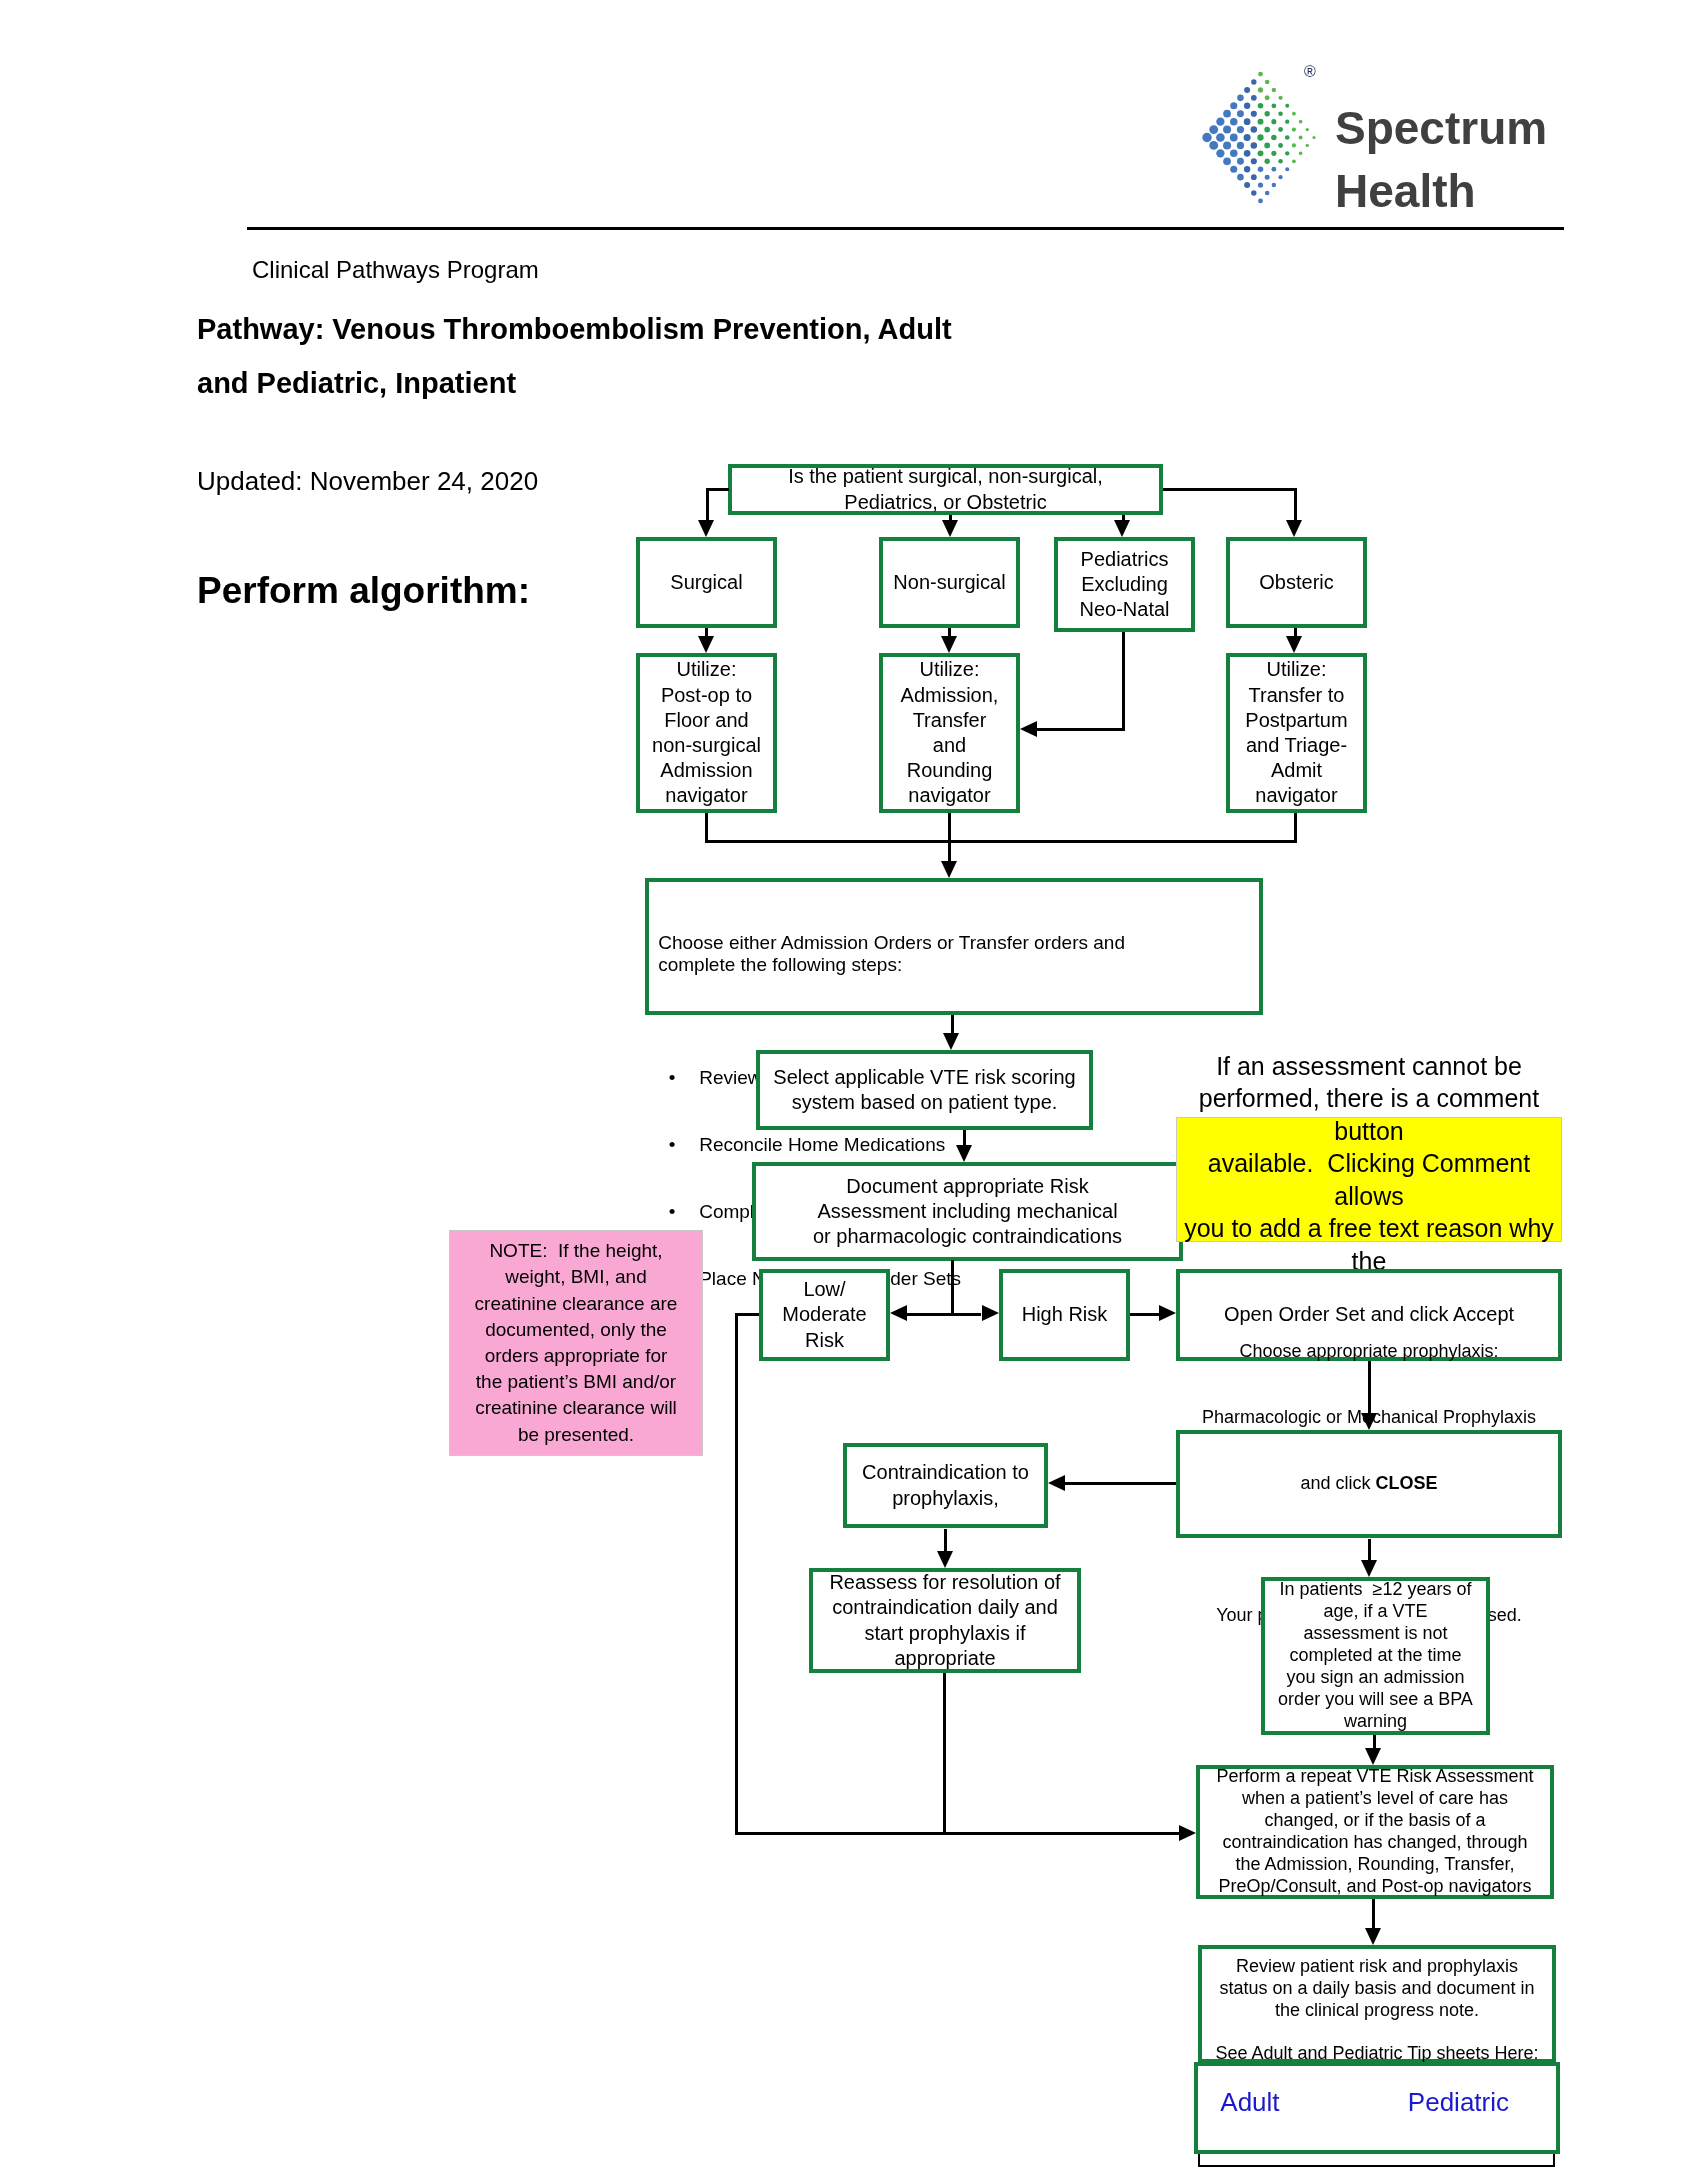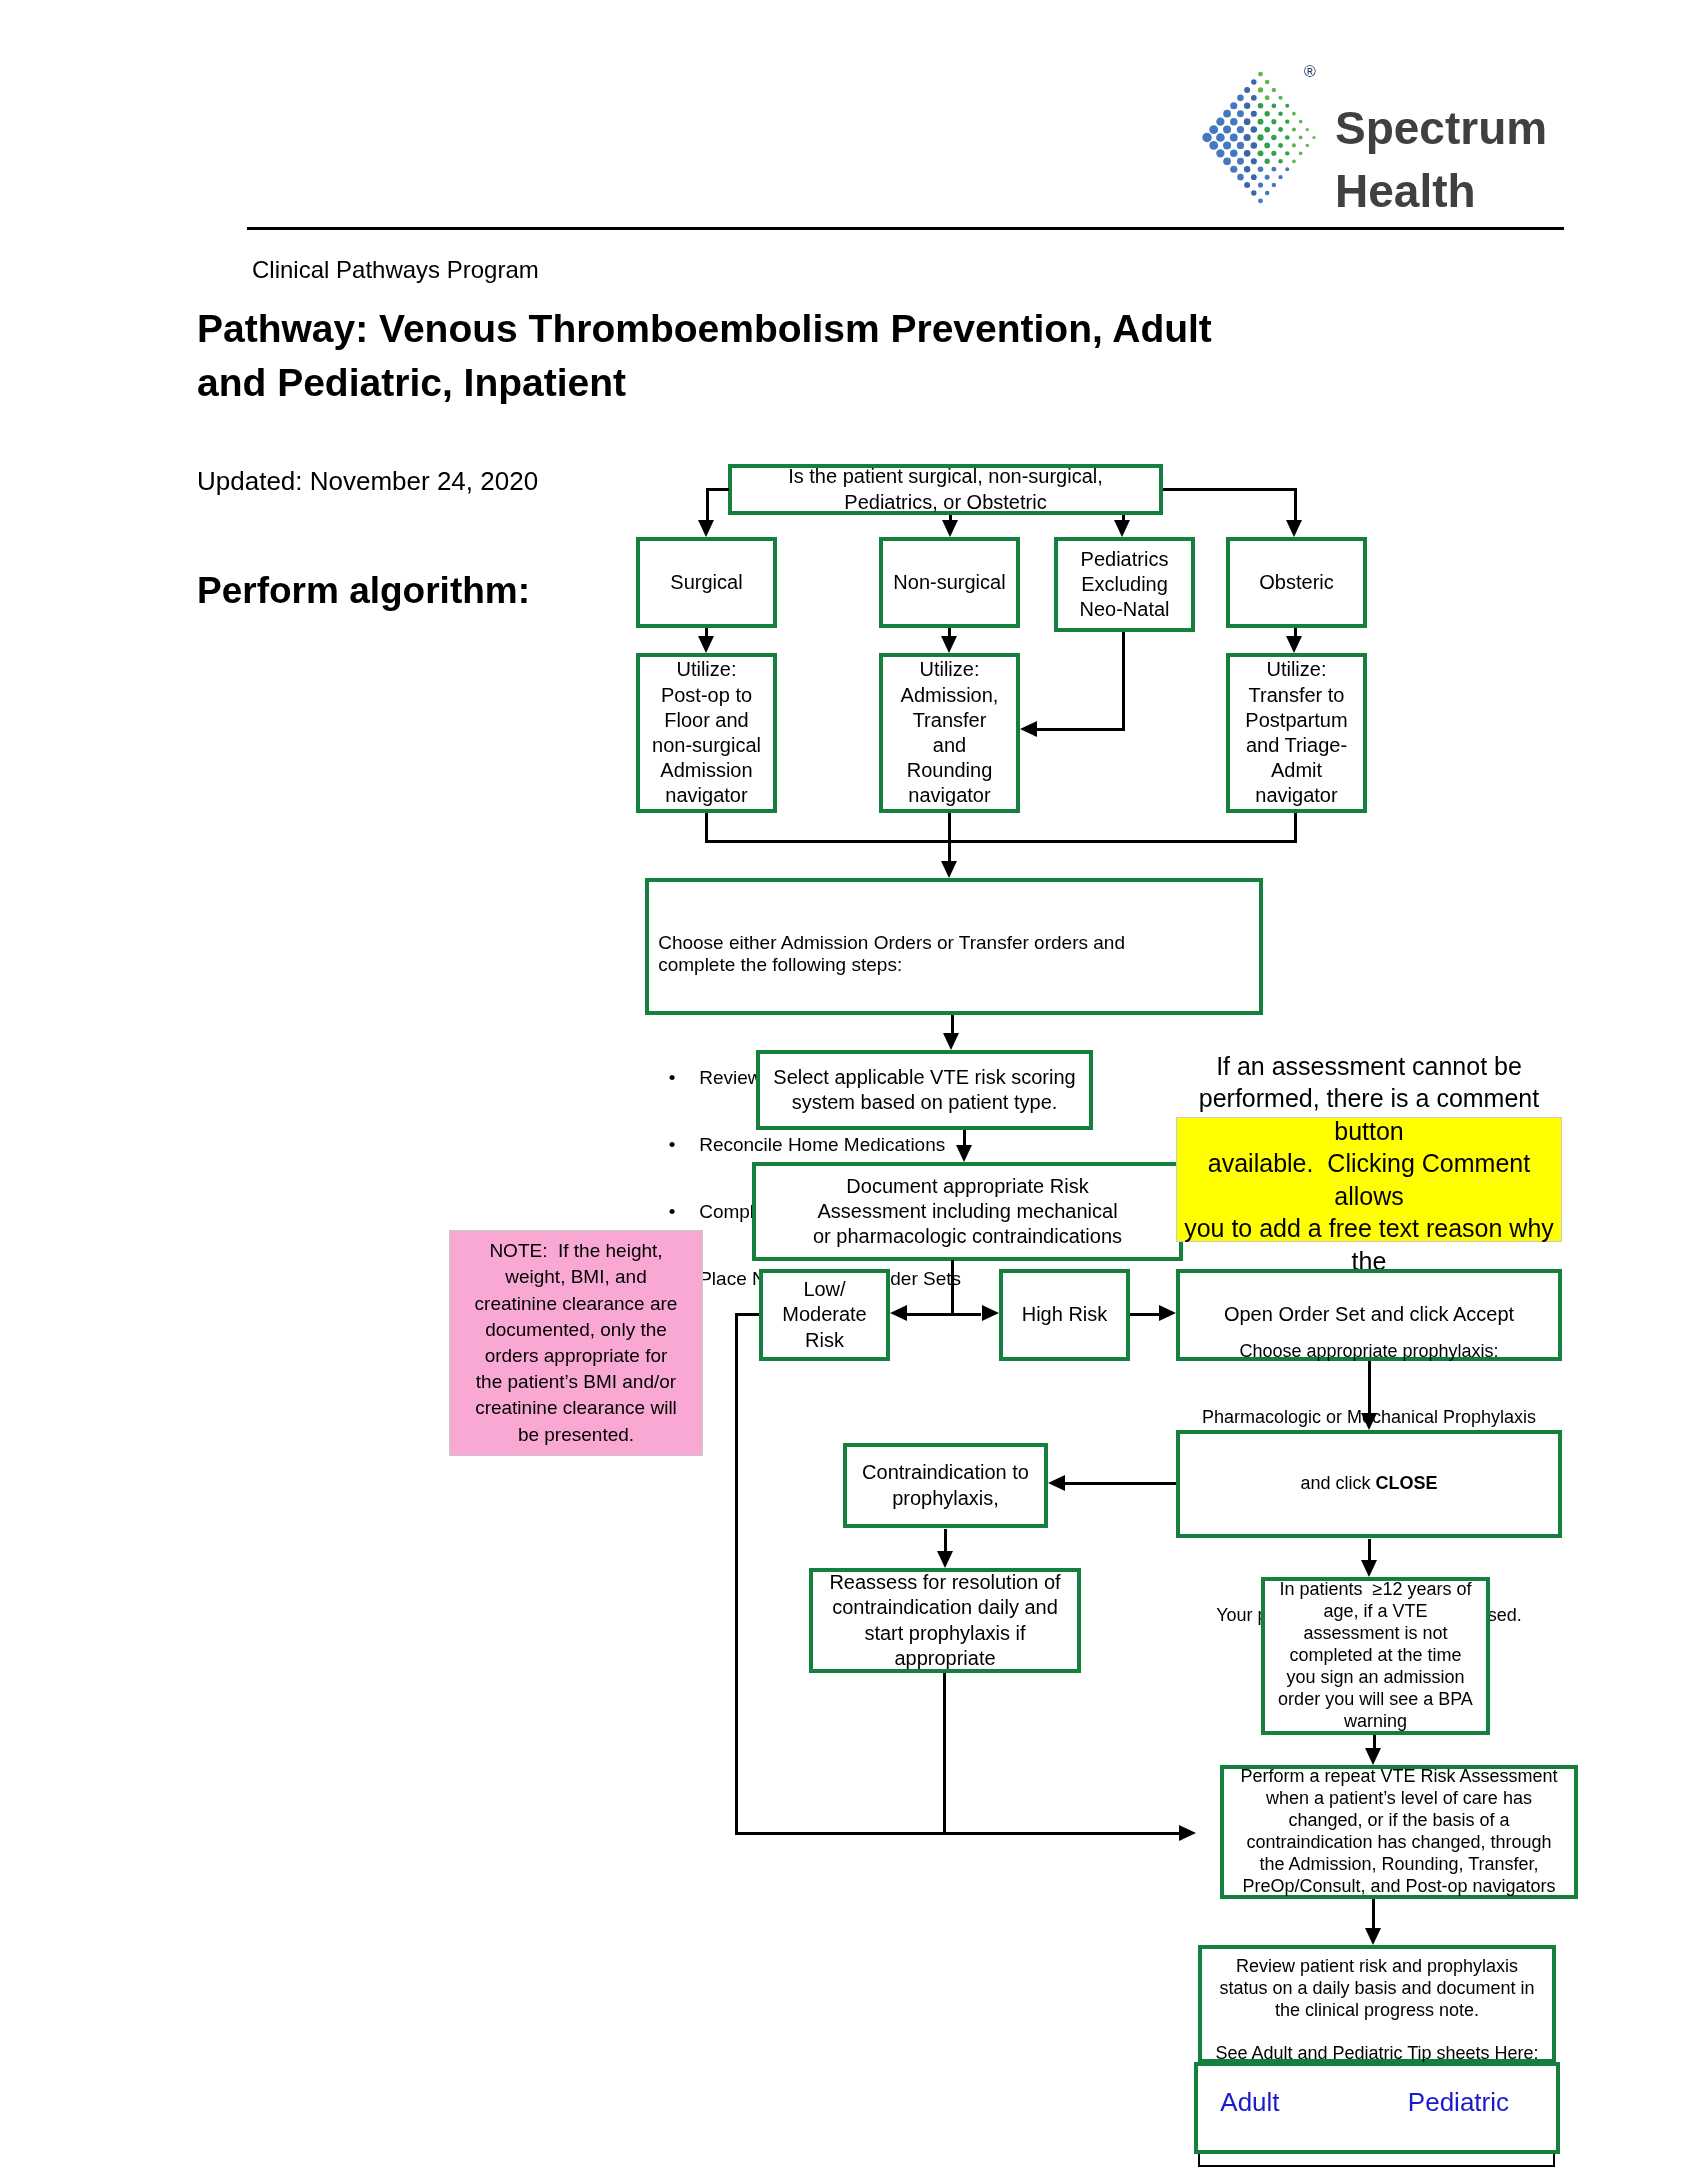--- a/index.html
+++ b/index.html
@@ -13,21 +13,21 @@
   .yellow{background:#FFFF00;border:1.3px solid #c9c9c9;}
   .line{position:absolute;background:#000;}
   .ad{position:absolute;width:0;height:0;border-left:8.5px solid transparent;
       border-right:8.5px solid transparent;border-top:17px solid #000;}
   .al{position:absolute;width:0;height:0;border-top:8.5px solid transparent;
       border-bottom:8.5px solid transparent;border-right:17px solid #000;}
   .ar{position:absolute;width:0;height:0;border-top:8.5px solid transparent;
       border-bottom:8.5px solid transparent;border-left:17px solid #000;}
   .hdr-rule{position:absolute;left:247px;top:227px;width:1317px;height:2.6px;background:#000;}
   .program{position:absolute;left:252px;top:256px;font-size:24px;}
-  .title{position:absolute;left:197px;top:302px;font-size:39px;font-weight:bold;line-height:54px;}
+  .title{position:absolute;left:197px;top:302px;font-size:29px;font-weight:bold;line-height:54px;}
   .updated{position:absolute;left:197px;top:466px;font-size:26px;}
   .algo{position:absolute;left:197px;top:570px;font-size:37px;font-weight:bold;}
   .brand{position:absolute;left:1335px;top:97px;font-size:46px;font-weight:bold;line-height:63px;}
   .regmark{position:absolute;left:1304px;top:63px;font-size:16px;}
   .orders-box{align-items:flex-start;justify-content:flex-start;text-align:left;
               padding:5.3px 9.2px;font-size:19px;line-height:22.3px;}
   .orders-box ul{margin:1.3px 0 0 0;padding:0;list-style:none;}
   .orders-box li{padding-left:41px;position:relative;}
   .orders-box li::before{content:"•";position:absolute;left:10.5px;}
   .smalltxt{font-size:18px;line-height:1.22;}
@@ -229,21 +229,21 @@
 appropriate</span></div>
 
   <div class="box smalltxt" style="left:1261px;top:1577px;width:229px;height:158px;"><span>In patients  ≥12 years of
 age, if a VTE
 assessment is not
 completed at the time
 you sign an admission
 order you will see a BPA
 warning</span></div>
 
-  <div class="box smalltxt" style="left:1196px;top:1765px;width:358px;height:134px;margin-left:24px;"><span>Perform a repeat VTE Risk Assessment
+  <div class="box smalltxt" style="left:1196px;top:1765px;width:358px;height:134px;"><span>Perform a repeat VTE Risk Assessment
 when a patient’s level of care has
 changed, or if the basis of a
 contraindication has changed, through
 the Admission, Rounding, Transfer,
 PreOp/Consult, and Post-op navigators</span></div>
 
   <div class="box smalltxt topalign" style="left:1198px;top:1945px;width:358px;height:118px;padding-top:6.6px;"><span>Review patient risk and prophylaxis
 status on a daily basis and document in
 the clinical progress note.
 

